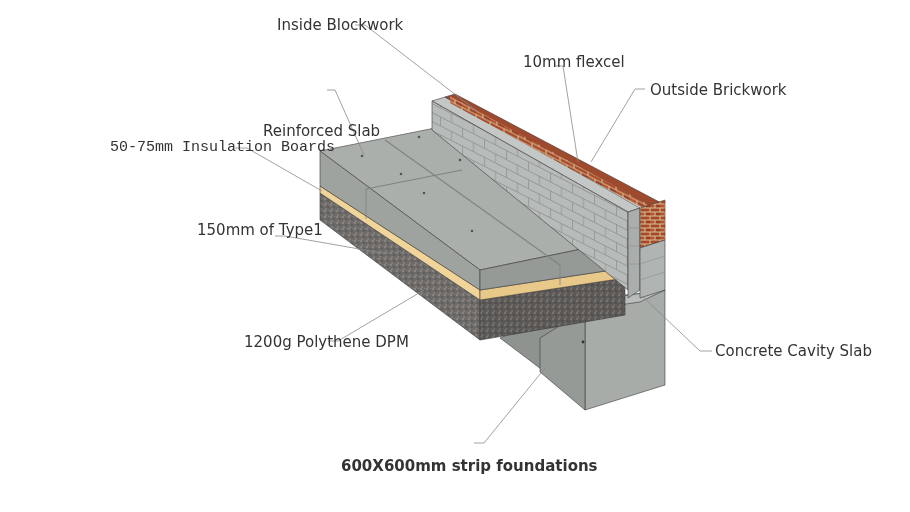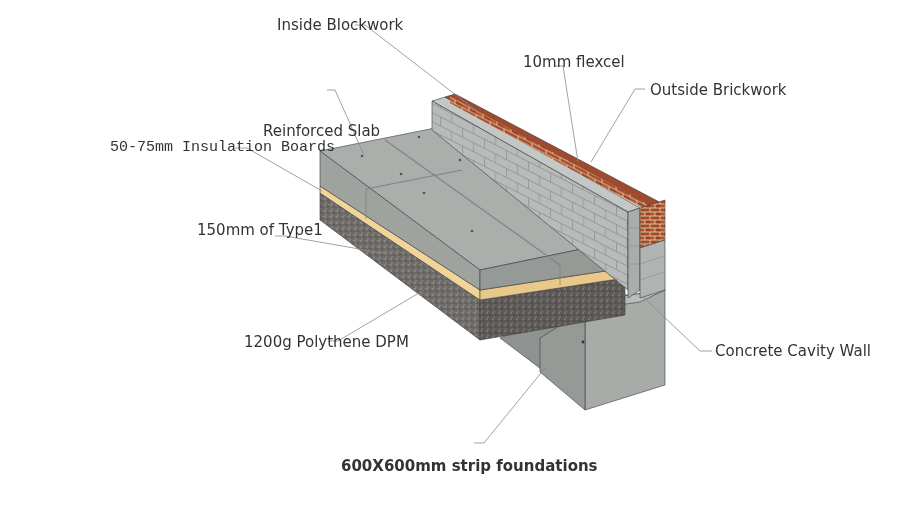--- a/index.html
+++ b/index.html
@@ -115,15 +115,15 @@
     </g>
   </svg>
 
   <div class="label" style="left:277px;top:19px;">Inside Blockwork</div>
   <div class="label" style="left:491px;top:56px;margin-left:32px;">10mm flexcel</div>
   <div class="label" style="left:650px;top:84px;text-align:center;">Outside Brickwork</div>
   <div class="label" style="left:263px;top:85px;margin-top:40px;">Reinforced Slab</div>
   <div class="label" style="left:110px;top:142px;font-family:Liberation Mono, monospace;">50-75mm Insulation Boards</div>
   <div class="label" style="left:197px;top:224px;">150mm of Type1</div>
   <div class="label" style="left:244px;top:336px;">1200g Polythene DPM</div>
-  <div class="label" style="left:715px;top:345px;">Concrete Cavity Wall</div>
+  <div class="label" style="left:715px;top:345px;">Concrete Cavity Slab</div>
   <div class="label" style="left:341px;top:460px;font-weight:bold;">600X600mm strip foundations</div>
 </div>
 
 </body></html>

